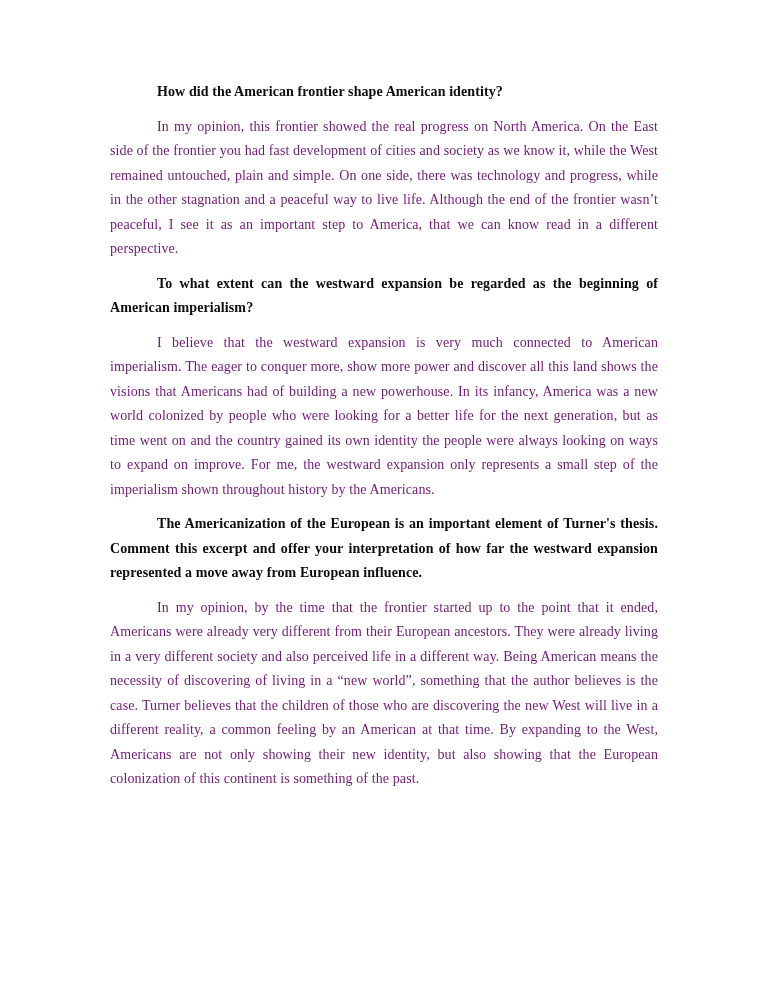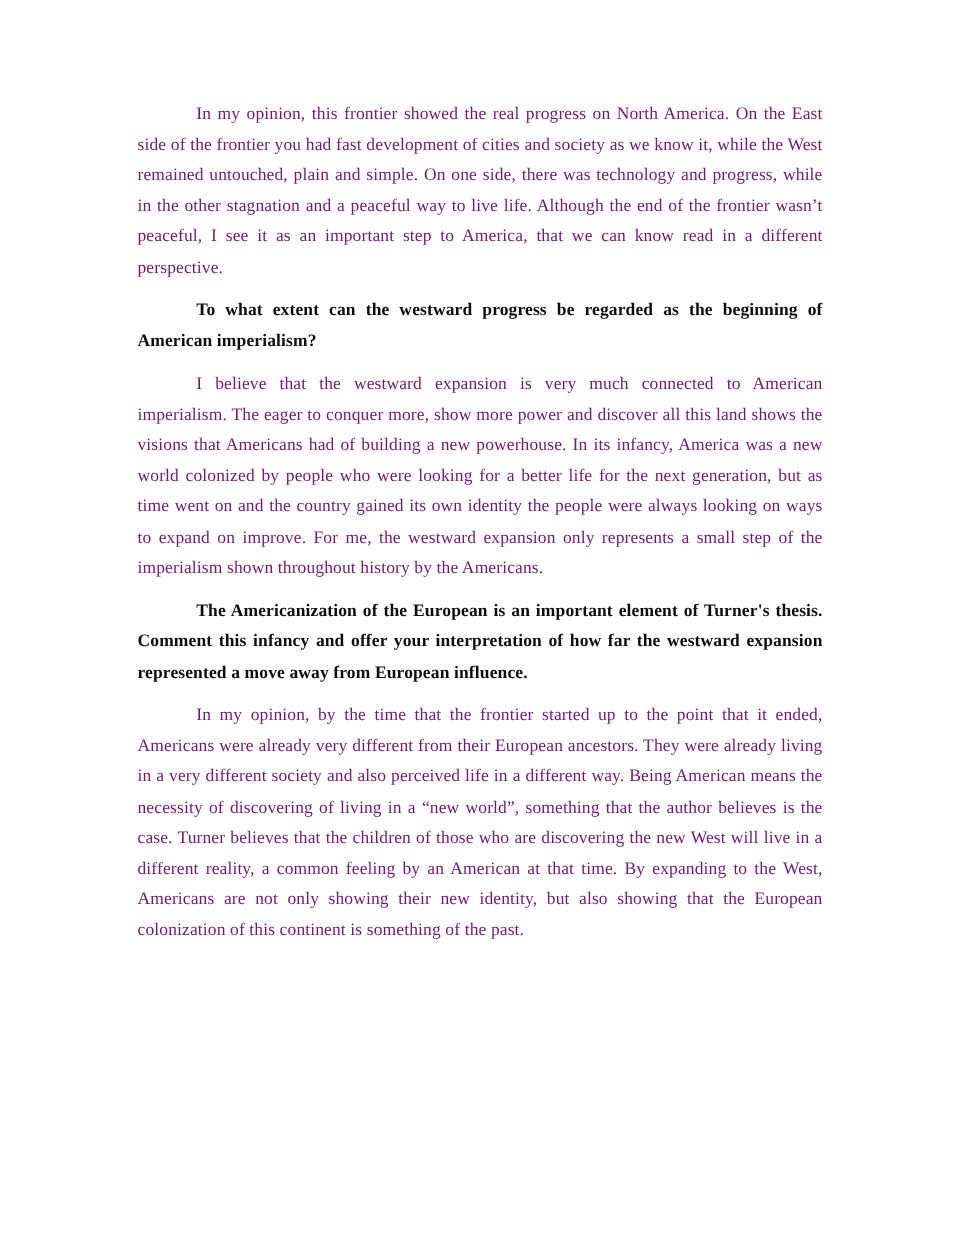--- a/index.html
+++ b/index.html
@@ -33,19 +33,20 @@
   .block.heading {
     font-weight: bold;
     color: #0d0d0d;
   }
 </style>
 </head>
 <body>
 
 <div class="page">
   <div class="text-column">
+    <p class="block heading">How did the American frontier shape American identity?</p>
     <p class="block">In my opinion, this frontier showed the real progress on North America. On the East side of the frontier you had fast development of cities and society as we know it, while the West remained untouched, plain and simple. On one side, there was technology and progress, while in the other stagnation and a peaceful way to live life. Although the end of the frontier wasn’t peaceful, I see it as an important step to America, that we can know read in a different perspective.</p>
-    <p class="block heading">To what extent can the westward progress be regarded as the beginning of American imperialism?</p>
+    <p class="block heading">To what extent can the westward expansion be regarded as the beginning of American imperialism?</p>
     <p class="block">I believe that the westward expansion is very much connected to American imperialism. The eager to conquer more, show more power and discover all this land shows the visions that Americans had of building a new powerhouse. In its infancy, America was a new world colonized by people who were looking for a better life for the next generation, but as time went on and the country gained its own identity the people were always looking on ways to expand on improve. For me, the westward expansion only represents a small step of the imperialism shown throughout history by the Americans.</p>
-    <p class="block heading">The Americanization of the European is an important element of Turner's thesis. Comment this infancy and offer your interpretation of how far the westward expansion represented a move away from European influence.</p>
+    <p class="block heading">The Americanization of the European is an important element of Turner's thesis. Comment this excerpt and offer your interpretation of how far the westward expansion represented a move away from European influence.</p>
     <p class="block">In my opinion, by the time that the frontier started up to the point that it ended, Americans were already very different from their European ancestors. They were already living in a very different society and also perceived life in a different way. Being American means the necessity of discovering of living in a “new world”, something that the author believes is the case. Turner believes that the children of those who are discovering the new West will live in a different reality, a common feeling by an American at that time. By expanding to the West, Americans are not only showing their new identity, but also showing that the European colonization of this continent is something of the past.</p>
   </div>
 </div>
 
 </body></html>

